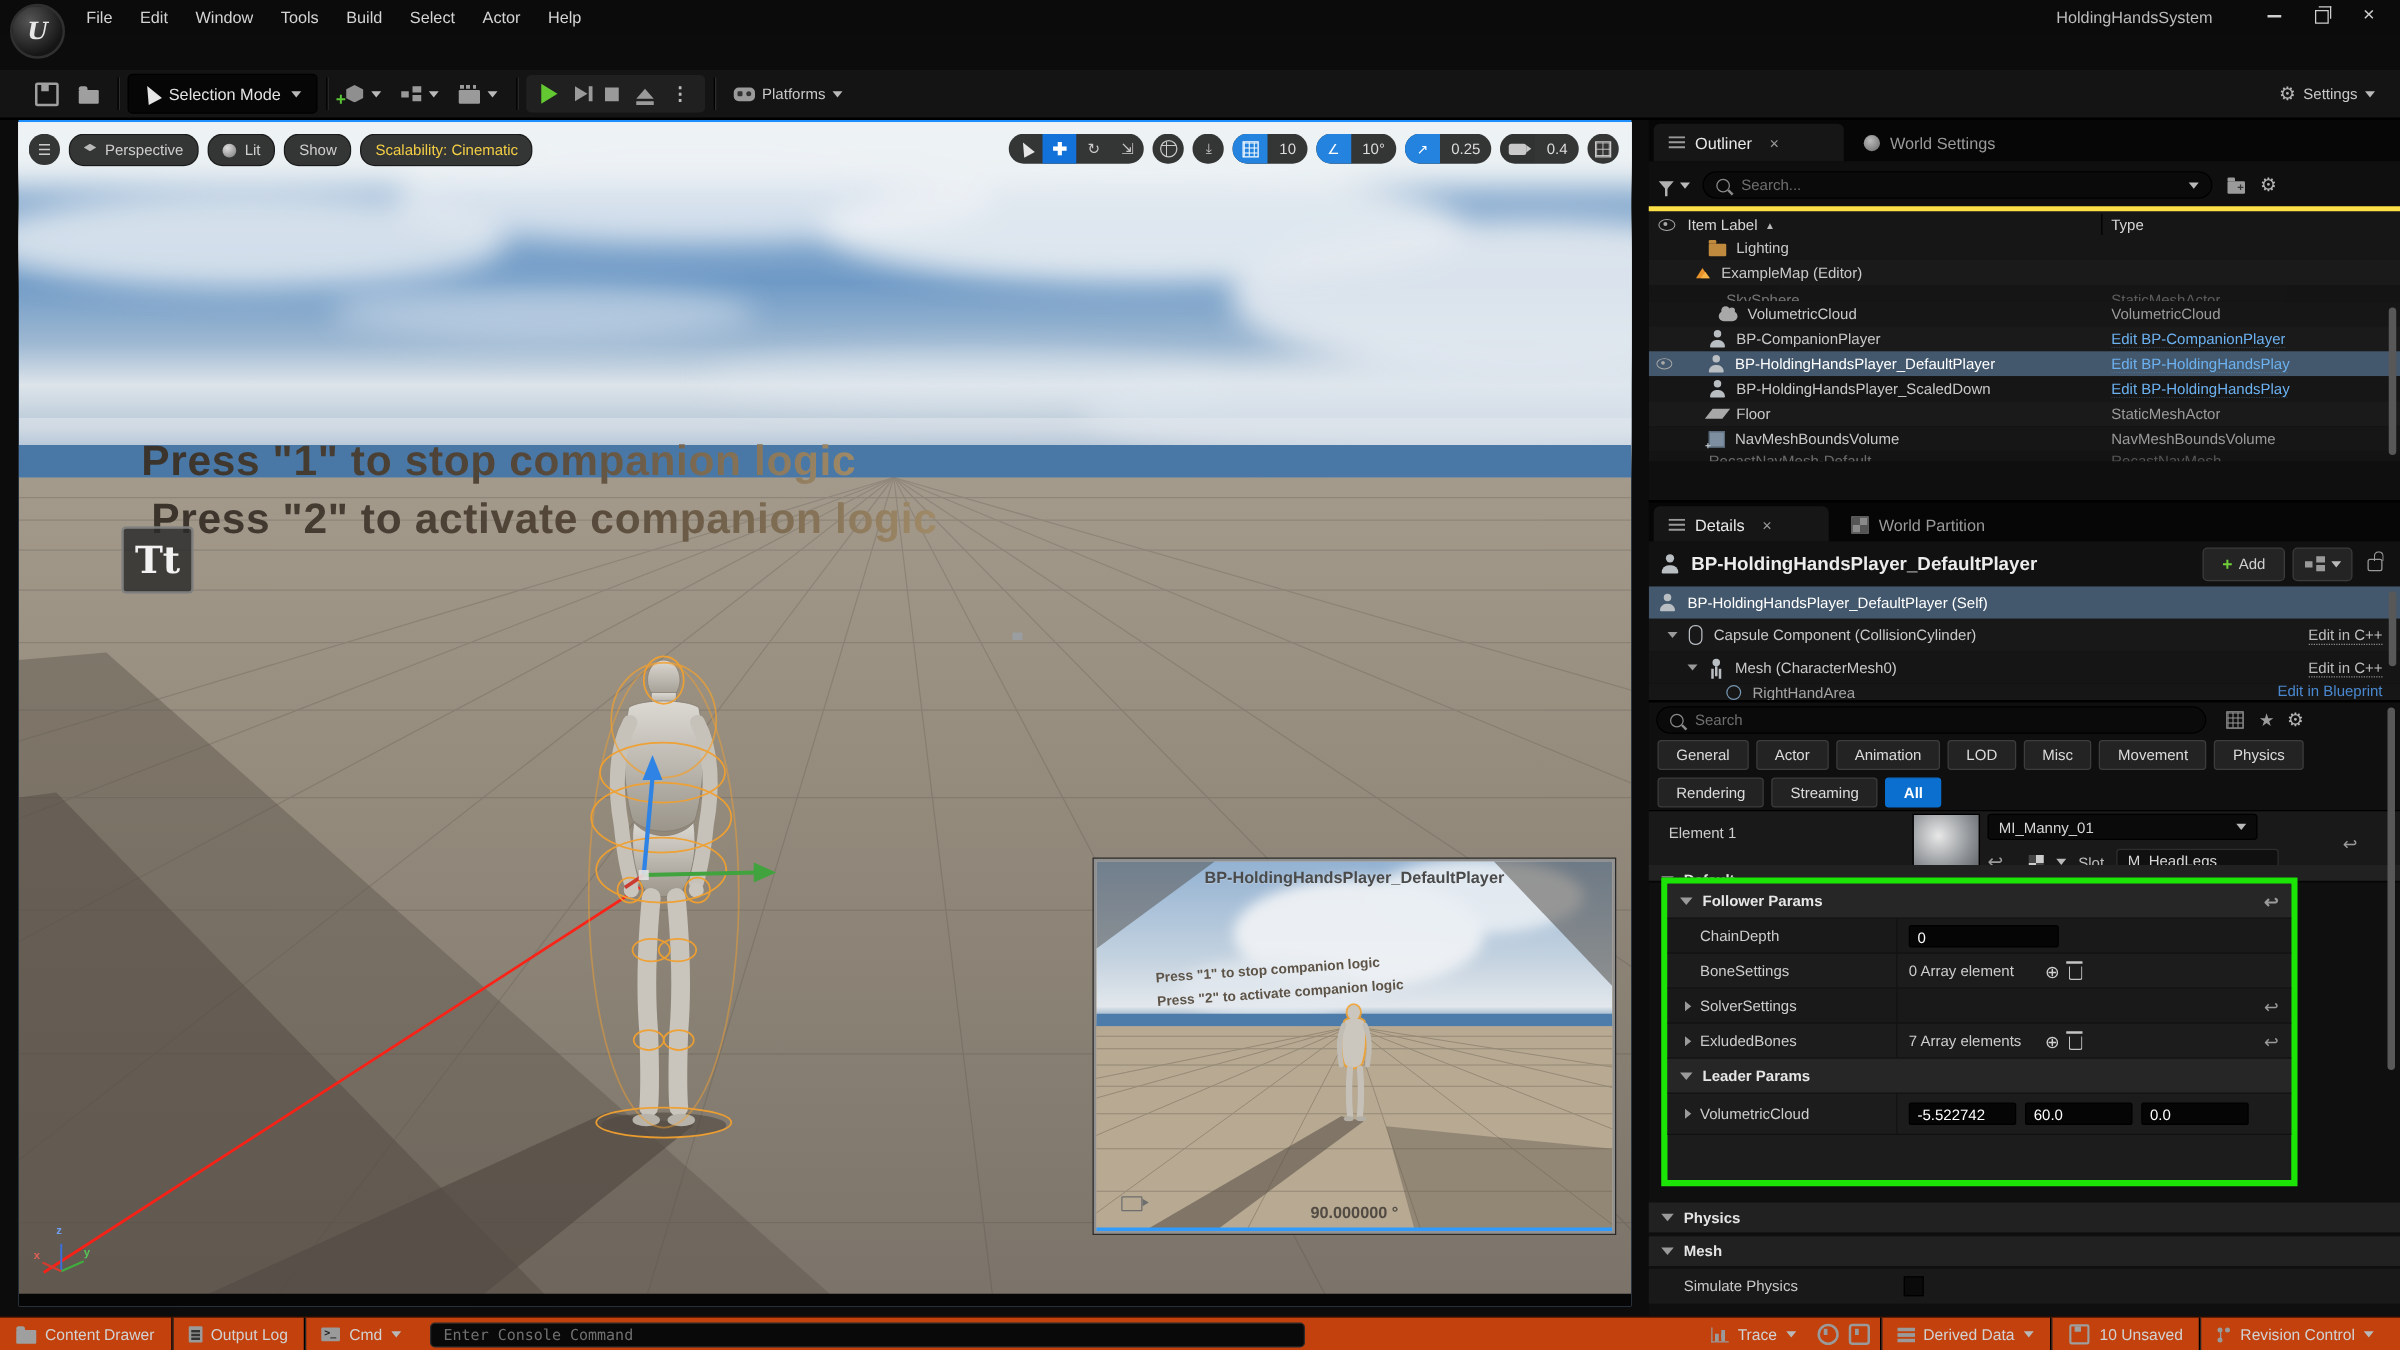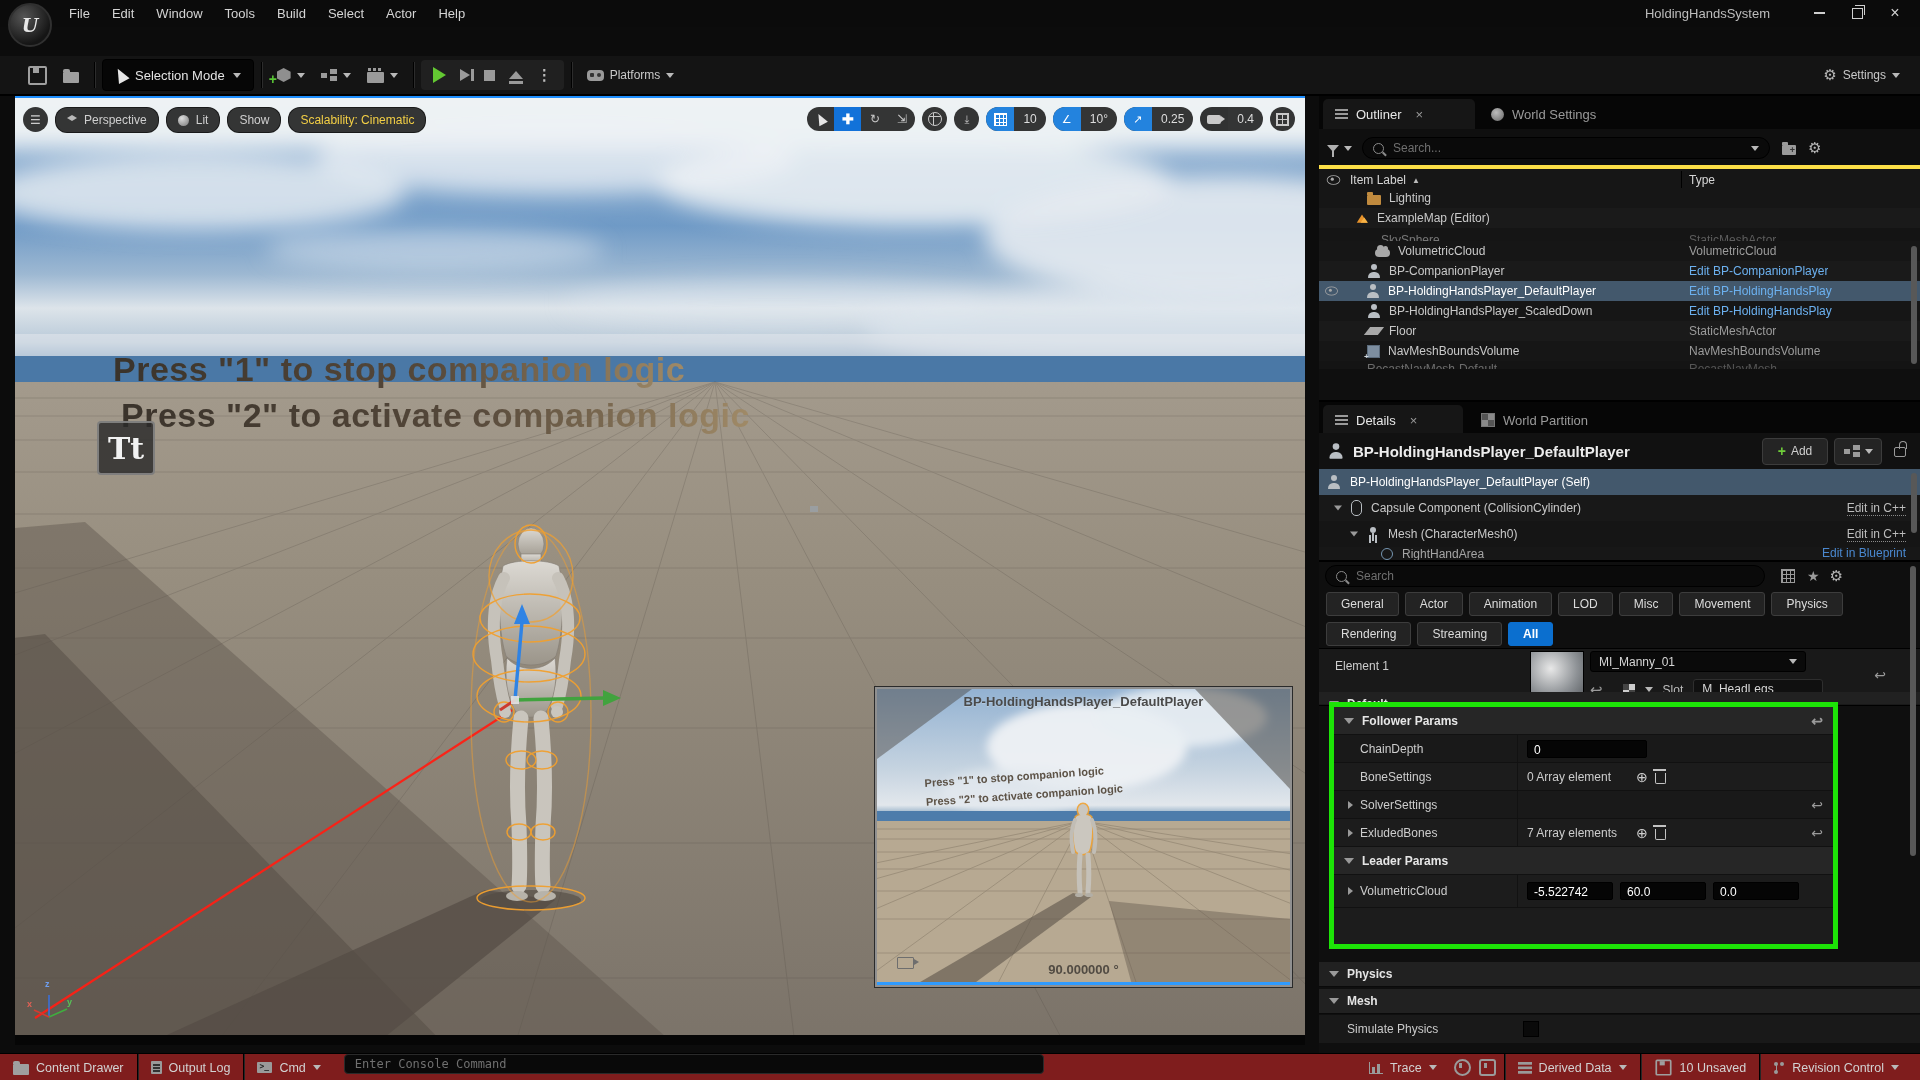--- a/index.html
+++ b/index.html
@@ -151,21 +151,21 @@
   .i-filter::after{content:"";position:absolute;left:-1px;top:-3px;width:2px;height:8px;background:#b0b0b0}
   .i-gridsm{width:12px;height:12px;border:1px solid #9a9a9a;background:linear-gradient(#9a9a9a 1px,transparent 1px),linear-gradient(90deg,#9a9a9a 1px,transparent 1px);background-size:4px 4px}
   .i-star{color:#9a9a9a;font-size:14px}
   .i-lock{width:10px;height:8px;border:1.6px solid #9a9a9a;border-radius:2px;position:relative;margin-top:6px}
   .i-lock::before{content:"";position:absolute;top:-7px;right:-2px;width:6px;height:7px;border:1.6px solid #9a9a9a;border-bottom:none;border-radius:4px 4px 0 0}
   .i-checker{width:12px;height:12px;background:conic-gradient(#ccc 25%,#444 0 50%,#ccc 0 75%,#444 0)}
   .i-worldgrid{width:12px;height:12px;background:conic-gradient(#8a8a8a 25%,#555 0 50%,#8a8a8a 0 75%,#555 0);border:1px solid #777}
   .i-globe2{width:13px;height:13px;border-radius:50%;background:radial-gradient(circle at 40% 35%,#bbb,#666)}
   .i-listicon{width:13px;height:11px;background:linear-gradient(#9a9a9a 2px,transparent 2px);background-size:100% 4px}
   
-  .statusbar{position:absolute;left:0;top:1053px;width:1920px;height:27px;background:#7f1d1d;border-top:1px solid #000;display:flex;align-items:flex-start}
+  .statusbar{position:absolute;left:0;top:1053px;width:1920px;height:27px;background:#c2410c;border-top:1px solid #000;display:flex;align-items:center}
   .sbtn{height:27px;display:flex;align-items:center;gap:7px;padding:0 13px;color:#d2d2d2;font-size:12.5px}
   .sbsep{width:1px;height:27px;background:#000;box-shadow:1px 0 0 #262626}
   .console{width:700px;height:20px;background:#090909;border:1px solid #2a2a2a;border-radius:4px;margin-left:10px;display:flex;align-items:center;padding:0 8px;box-sizing:border-box}
   .console input{background:transparent;border:none;outline:none;flex:1;color:#9a9a9a;font-family:"DejaVu Sans Mono",monospace;font-size:12px}
   .console input::placeholder{color:#707070}
   .i-term{width:15px;height:11px;background:#9a9a9a;border-radius:1px;position:relative}
   .i-term::after{content:">_";position:absolute;left:2px;top:0px;font-size:8px;color:#222;font-weight:bold;font-family:"DejaVu Sans Mono",monospace}
   .i-page{width:11px;height:13px;background:#9a9a9a;border-radius:1px;position:relative}
   .i-page::after{content:"";position:absolute;left:2px;top:3px;width:7px;height:1.5px;background:#333;box-shadow:0 3px 0 #333,0 6px 0 #333}
   .i-graph{width:13px;height:11px;border-left:1.5px solid #9a9a9a;border-bottom:1.5px solid #9a9a9a;position:relative}

